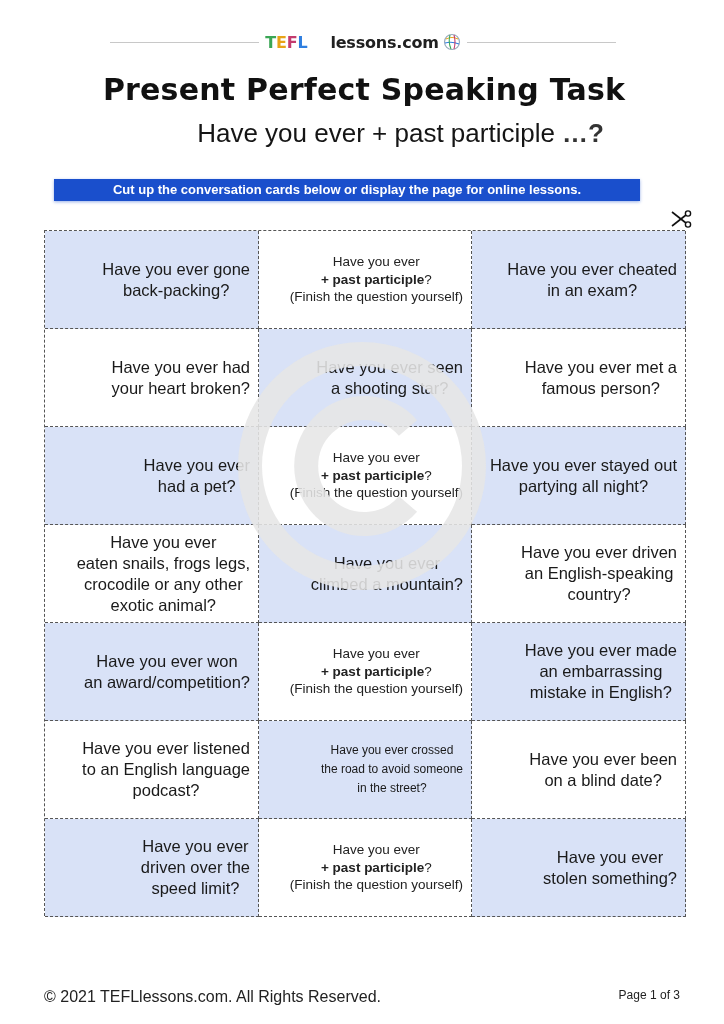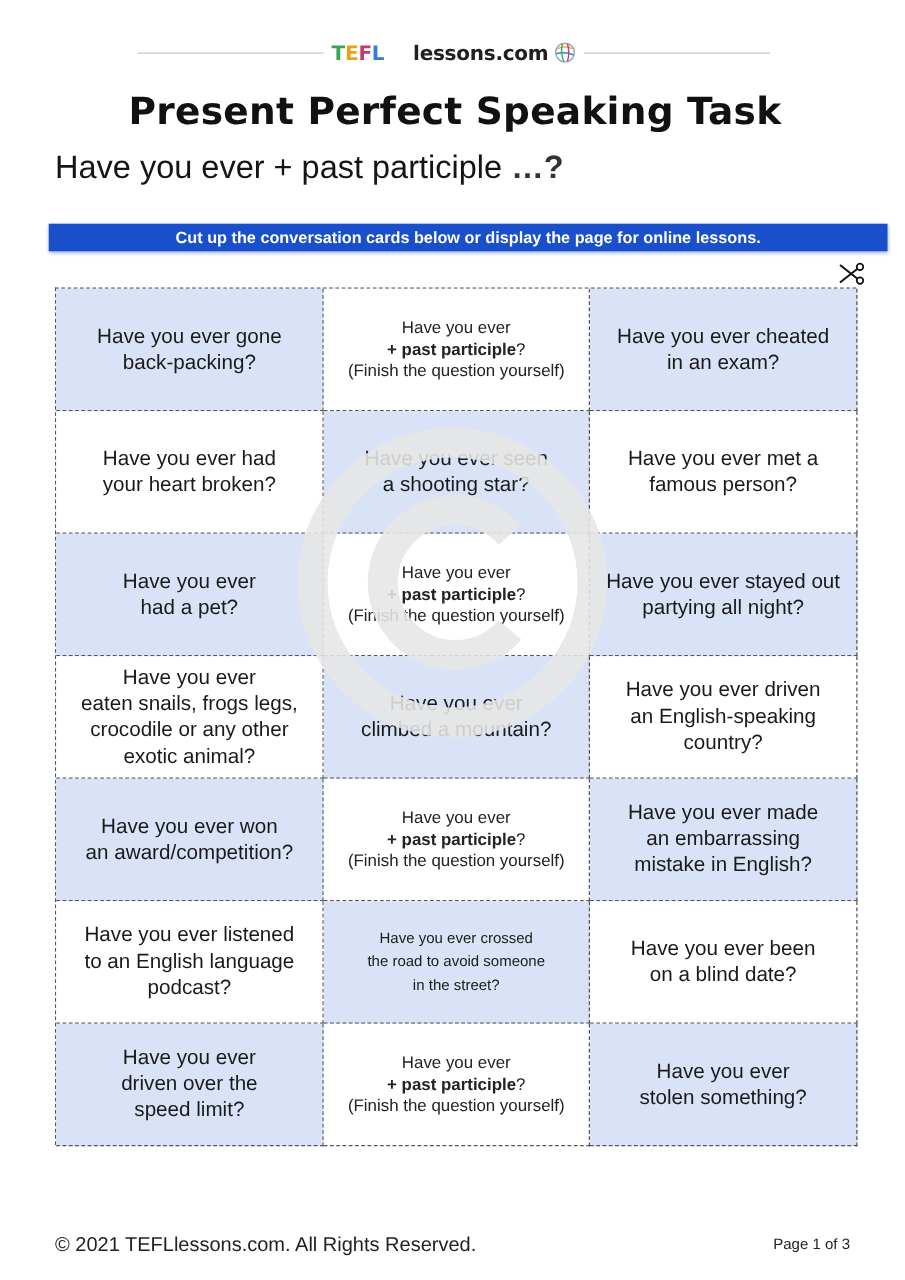--- a/index.html
+++ b/index.html
@@ -64,37 +64,37 @@
     font-size: 30px;
     color: #111;
     letter-spacing: 0.2px;
     padding-left: 2px;
   }
   .subtitle {
     position: absolute;
     top: 118px;
     left: 0;
     width: 604px;
-    text-align: left;
+    text-align: right;
     font-size: 26px;
     color: #151515;
     padding-left: 44px;
     box-sizing: border-box;
   }
   .subtitle .ellipsis {
     font-weight: bold;
     color: #333;
   }
 
   
   .banner {
     position: absolute;
     top: 179px;
-    left: 39px;
-    width: 671px;
+    left: 54px;
+    width: 586px;
     height: 22px;
     background: #1a4fcc;
     box-shadow: 0 1px 3px rgba(26, 79, 204, 0.45);
     color: #ffffff;
     font-weight: bold;
     font-size: 13px;
     line-height: 22px;
     text-align: center;
   }
 
@@ -119,21 +119,21 @@
     grid-template-rows: repeat(7, 98px);
     border-top: 1px dashed #555;
     border-left: 1px dashed #555;
     box-sizing: border-box;
   }
   .card {
     border-right: 1px dashed #555;
     border-bottom: 1px dashed #555;
     display: flex;
     align-items: center;
-    justify-content: center;
+    justify-content: flex-end;
     text-align: center;
     padding: 21px 8px;
     box-sizing: border-box;
     background: #ffffff;
     position: relative;
   }
   .card.blue { background: #d9e2f7; }
   .card .q {
     font-size: 16.5px;
     line-height: 21px;

